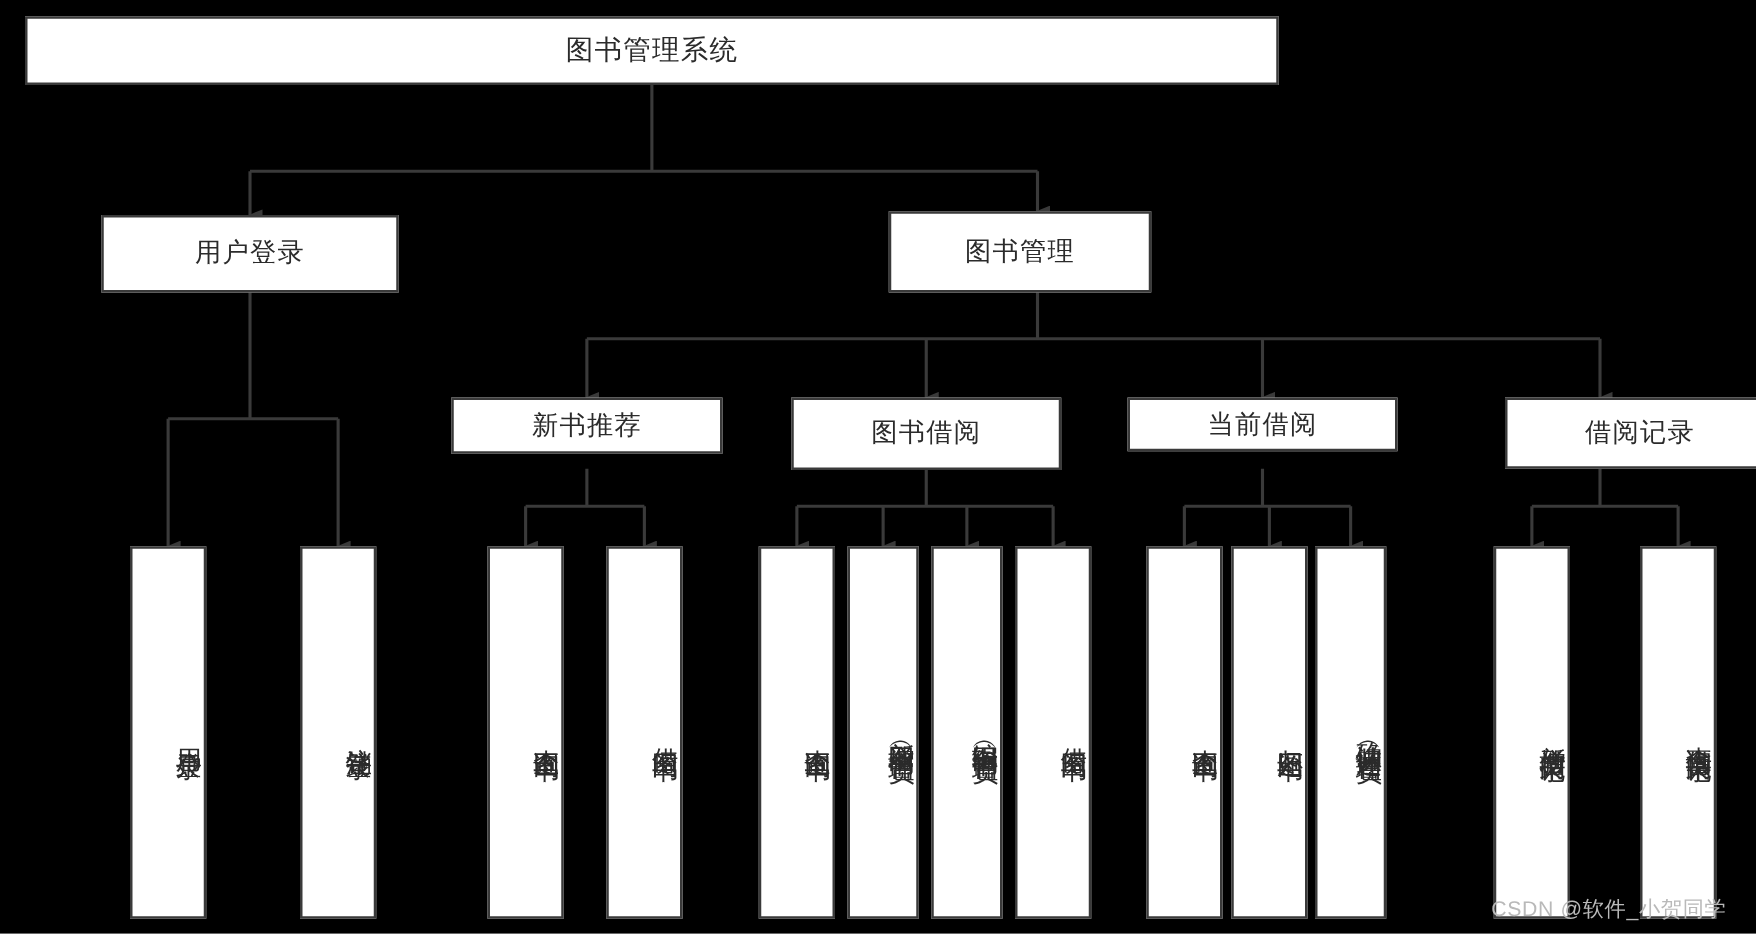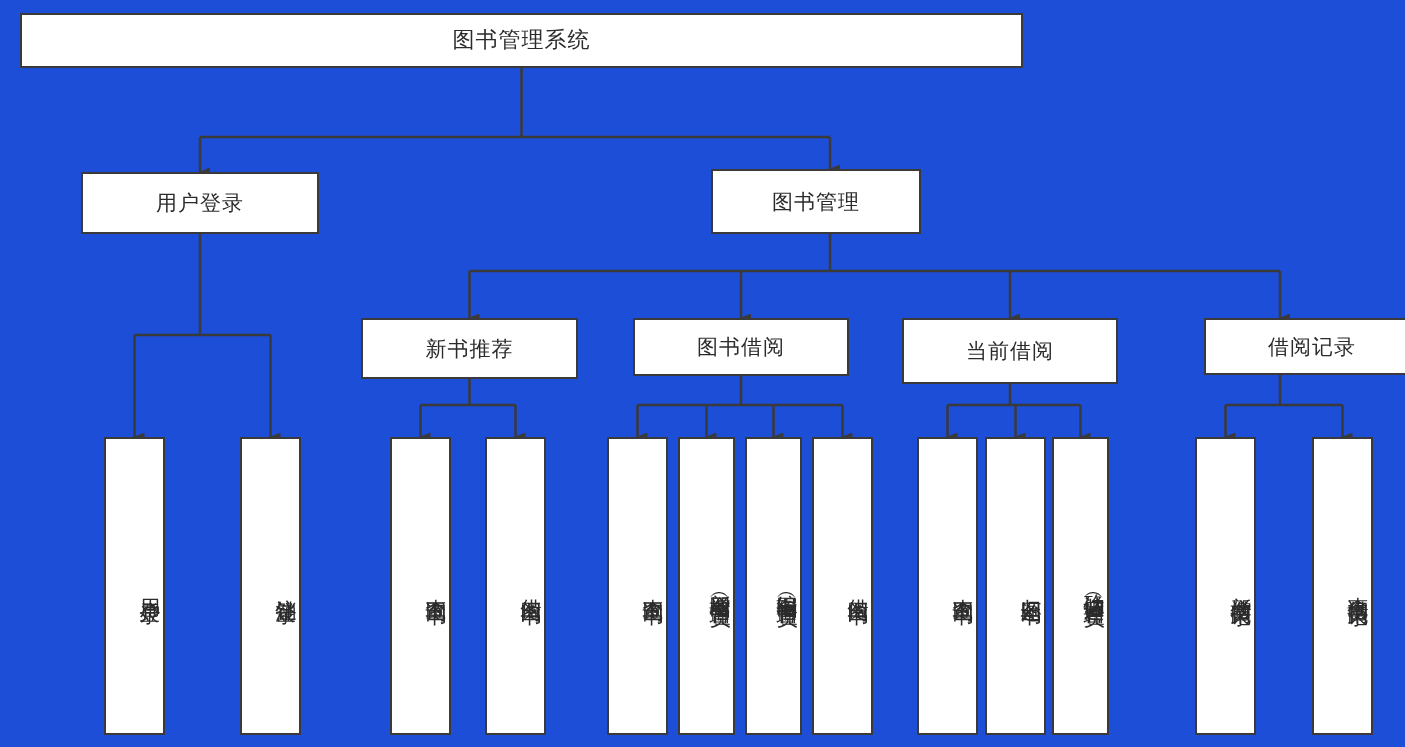--- a/index.html
+++ b/index.html
@@ -8,21 +8,21 @@
     padding: 0;
     background: #ffffff;
   }
   body {
     font-family: "Liberation Sans", "DejaVu Sans", sans-serif;
   }
   #diagram {
     position: relative;
     width: 1405px;
     height: 747px;
-    background: #1d4ed8;
+    background: #000000;
     overflow: hidden;
   }
   #connectors {
     position: absolute;
     left: 0;
     top: 0;
     width: 1405px;
     height: 747px;
     pointer-events: none;
   }
@@ -107,32 +107,33 @@
         <line x1="1225.5" y1="405" x2="1342.5" y2="405"></line>
         <line x1="1225.5" y1="405" x2="1225.5" y2="437" marker-end="url(#arrowhead)"></line>
         <line x1="1342.5" y1="405" x2="1342.5" y2="437" marker-end="url(#arrowhead)"></line>
       </g>
   </svg>
 
   <div id="node-layer">
       <div class="node horizontal root" style="left: 20px; top: 13px; width: 1003px; height: 55px;">图书管理系统</div>
       <div class="node horizontal" style="left: 81px; top: 172px; width: 238px; height: 62px;">用户登录</div>
       <div class="node horizontal" style="left: 711px; top: 169px; width: 210px; height: 65px;">图书管理</div>
-      <div class="node horizontal" style="left: 361px; top: 318px; width: 217px; height: 61px;">新书推荐</div>
+      <div class="node horizontal" style="left: 361px; top: 318px; width: 217px; height: 45px;">新书推荐</div>
       <div class="node horizontal" style="left: 633px; top: 318px; width: 216px; height: 58px; text-align: right;">图书借阅</div>
-      <div class="node horizontal" style="left: 902px; top: 318px; width: 216px; height: 66px;">当前借阅</div>
+      <div class="node horizontal" style="left: 902px; top: 318px; width: 216px; height: 43px;">当前借阅</div>
       <div class="node horizontal" style="left: 1172px; top: 318px; width: 216px; height: 57px; margin-left: 32px;">借阅记录</div>
       <div class="node vertical" style="left: 104px; top: 437px; width: 61px; height: 298px;">用户登录</div>
       <div class="node vertical" style="left: 240px; top: 437px; width: 61px; height: 298px;">注销登录</div>
       <div class="node vertical" style="left: 390px; top: 437px; width: 61px; height: 298px;">查询图书</div>
       <div class="node vertical" style="left: 485px; top: 437px; width: 61px; height: 298px;">借阅图书</div>
       <div class="node vertical" style="left: 607px; top: 437px; width: 61px; height: 298px;">查询图书</div>
       <div class="node vertical" style="left: 678px; top: 437px; width: 57px; height: 298px;">新增图书（管理员）</div>
       <div class="node vertical" style="left: 745px; top: 437px; width: 57px; height: 298px;">编辑图书（管理员）</div>
       <div class="node vertical" style="left: 812px; top: 437px; width: 61px; height: 298px;">借阅图书</div>
       <div class="node vertical" style="left: 917px; top: 437px; width: 61px; height: 298px;">查询图书</div>
       <div class="node vertical" style="left: 985px; top: 437px; width: 61px; height: 298px;">归还图书</div>
       <div class="node vertical" style="left: 1052px; top: 437px; width: 57px; height: 298px;">确认归还（管理员）</div>
       <div class="node vertical" style="left: 1195px; top: 437px; width: 61px; height: 298px;">新增借阅记录</div>
       <div class="node vertical" style="left: 1312px; top: 437px; width: 61px; height: 298px;">查询借阅记录</div>
     </div>
 
+  <div class="watermark" style="left: 1193px; top: 716px;">CSDN @软件_小贺同学</div>
 </div>
 
 </body></html>

